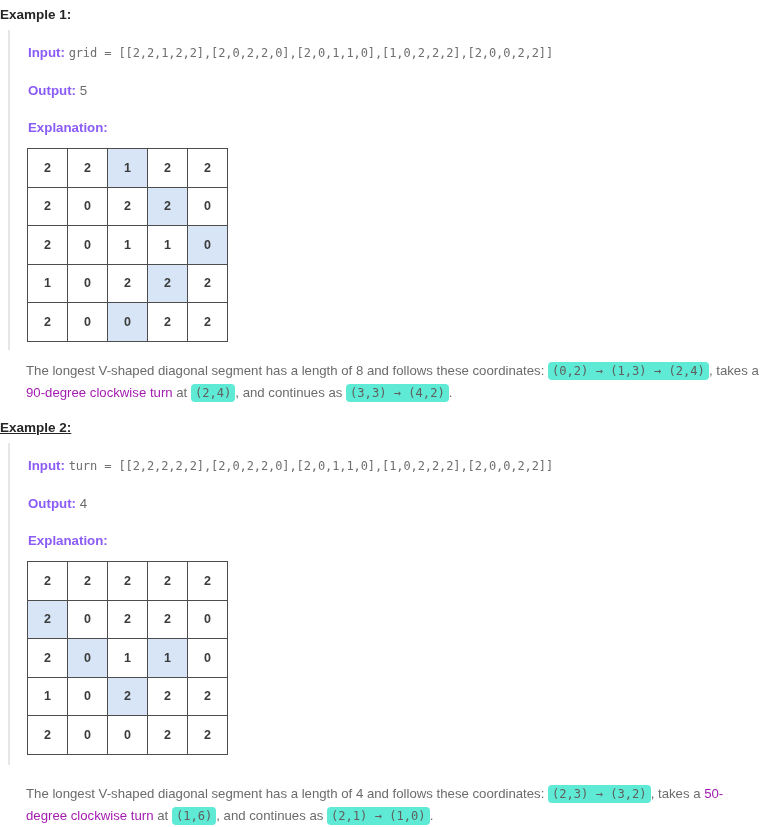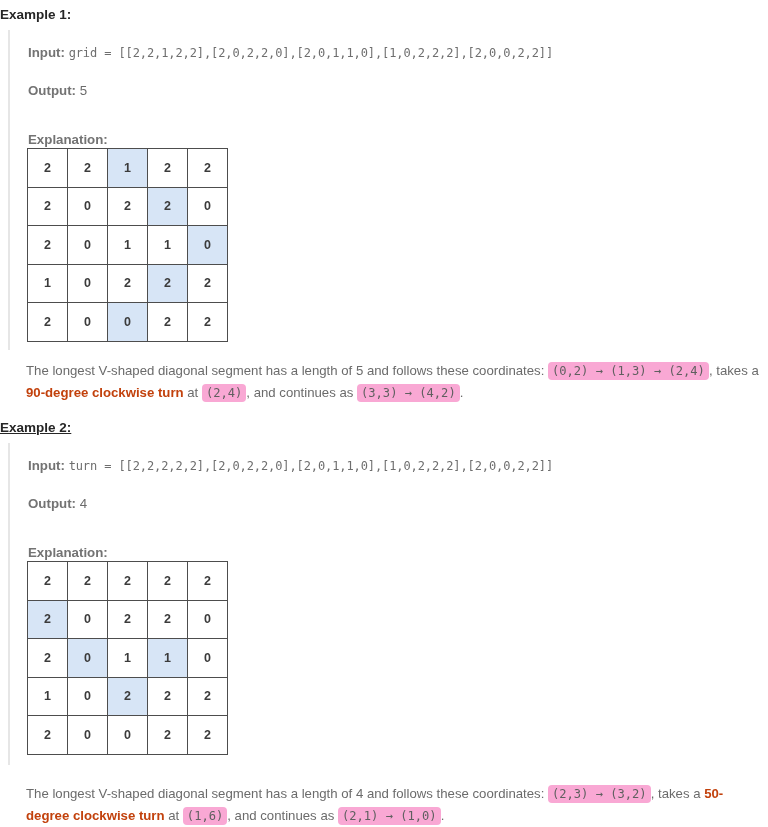--- a/index.html
+++ b/index.html
@@ -47,36 +47,36 @@
   #ex2-block { top: 443px; height: 322px; }
 
   .field-line {
     font-size: 13.3px;
     line-height: 18px;
     color: #6b6b6b;
     white-space: nowrap;
   }
   .field-label {
     font-weight: bold;
-    color: #737373;
+    color: #8b5cf6;
   }
   .code-inline {
     font-family: "DejaVu Sans Mono", "Liberation Mono", monospace;
     font-size: 12px;
     color: #6e6e6e;
     letter-spacing: -0.1px;
   }
   .val-plain {
     color: #6b6b6b;
     font-size: 13.3px;
   }
 
   .row-input { position: absolute; left: 18px; top: 14px; }
   .row-output { position: absolute; left: 18px; top: 52px; text-align: center; }
-  .row-explanation { position: absolute; left: 18px; top: 89px; margin-top: 12px; }
+  .row-explanation { position: absolute; left: 18px; top: 89px; }
 
   
   .grid {
     position: absolute;
     border-collapse: collapse;
     border-spacing: 0;
     background: #ffffff;
   }
   #grid1 { left: 17px; top: 118px; }
   #grid2 { left: 17px; top: 118px; }
@@ -103,27 +103,27 @@
     left: 26px;
     font-size: 13.2px;
     line-height: 22px;
     color: #6b6b6b;
     width: 744px;
     box-sizing: border-box;
   }
   #explain1 { top: 360px; }
   #explain2 { top: 783px; }
   .explain b {
-    color: #c2410c;
-    font-weight: bold;
+    color: #a21caf;
+    font-weight: normal;
   }
   .chip {
     font-family: "DejaVu Sans Mono", "Liberation Mono", monospace;
     font-size: 12.1px;
-    background: #f9a8d4;
+    background: #5eead4;
     border-radius: 4px;
     padding: 2px 4px;
     color: #5f5f5f;
     white-space: nowrap;
   }
   .clip-wrap {
     overflow: hidden;
     white-space: nowrap;
     width: 744px;
   }
@@ -185,21 +185,21 @@
             <td class="hl">0</td>
             <td>2</td>
             <td>2</td>
           </tr>
         </tbody>
     </table>
 
   </div>
 
   <div class="explain" id="explain1">
-    <div class="clip-wrap"><span>The longest V-shaped diagonal segment has a length of 5 and follows these coordinates: </span><span class="chip">(0,2) → (1,3) → (2,4)</span><span>, takes a </span></div>
+    <div class="clip-wrap"><span>The longest V-shaped diagonal segment has a length of 8 and follows these coordinates: </span><span class="chip">(0,2) → (1,3) → (2,4)</span><span>, takes a </span></div>
     <div><b>90-degree clockwise turn</b><span> at </span><span class="chip">(2,4)</span><span>, and continues as </span><span class="chip">(3,3) → (4,2)</span><span>.</span></div>
   </div>
 
   <div class="example-heading" id="ex2-heading">Example 2:</div>
 
   <div class="example-block" id="ex2-block">
 
     <div class="field-line row-input">
       <span class="field-label">Input:</span><span>&nbsp;</span><span class="code-inline">turn = [[2,2,2,2,2],[2,0,2,2,0],[2,0,1,1,0],[1,0,2,2,2],[2,0,0,2,2]]</span>
     </div>

